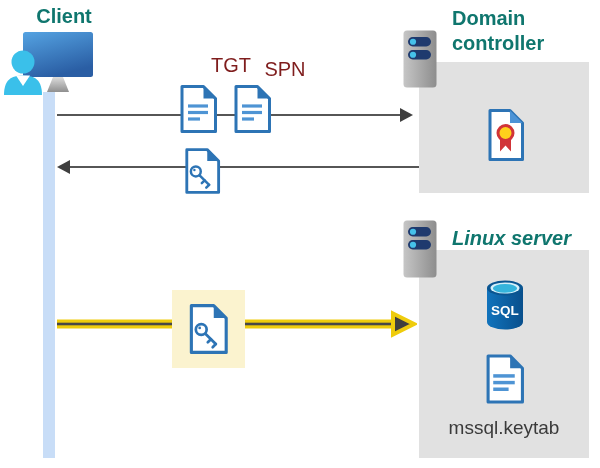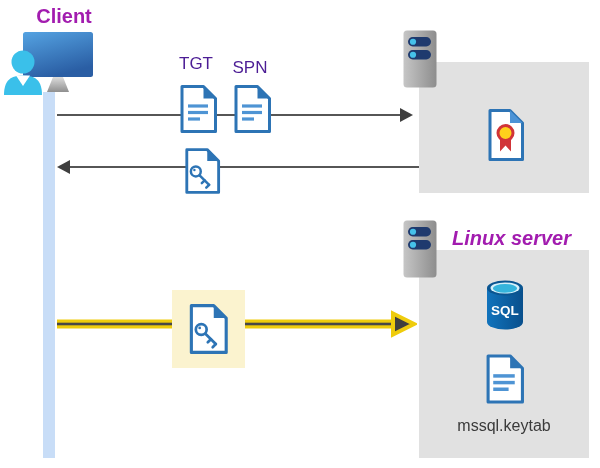--- a/index.html
+++ b/index.html
@@ -1,22 +1,22 @@
 <!DOCTYPE html>
 <html><head>
 <meta charset="utf-8">
 <style>
   html,body{margin:0;padding:0;background:#fff;}
   #canvas{
     position:relative;width:600px;height:468px;background:#ffffff;
     font-family:"Liberation Sans",sans-serif;overflow:hidden;
   }
   .abs{position:absolute;}
-  .heading{font-weight:bold;color:#a21caf;font-size:20px;line-height:25px;}
-  .sublabel{color:#4c1d95;font-size:17px;}
+  .heading{font-weight:bold;color:#0f766e;font-size:20px;line-height:25px;}
+  .sublabel{color:#7f1d1d;font-size:20px;margin-left:35px;}
   .graybox{background:#e1e1e1;z-index:1;}
   .bluebar{background:#c8ddf7;z-index:2;}
   .hlbox{background:#fbf3cf;z-index:4;}
   .icon{z-index:5;}
   .label{z-index:6;}
   .arrow{z-index:3;}
   .hline{position:absolute;background:#565656;height:2.5px;}
   .tri-right{position:absolute;width:0;height:0;
     border-top:7px solid transparent;border-bottom:7px solid transparent;
     border-left:13px solid #3f3f3f;}
@@ -166,18 +166,19 @@
       <line x1="9" y1="35" x2="24" y2="35"></line>
     </g>
   </svg>
 
   <div class="abs label heading center" style="left:20px;top:4px;width:88px;">Client</div>
 
   <div class="abs label sublabel center" style="left:176px;top:54px;width:40px;">TGT</div>
 
   <div class="abs label sublabel center" style="left:228px;top:58px;width:44px;">SPN</div>
 
+  <div class="abs label heading" style="left:452px;top:6px;width:125px;">Domain controller</div>
 
   <div class="abs label heading" style="left:452px;top:226px;width:140px;white-space:nowrap;font-style:italic;">Linux server</div>
 
-  <div class="abs label center" style="left:419px;top:417px;width:170px;font-size:16px;color:#3a3a3a;">mssql.keytab</div>
+  <div class="abs label center" style="left:419px;top:417px;width:170px;font-size:19px;color:#3a3a3a;">mssql.keytab</div>
 
 </div>
 
 </body></html>

